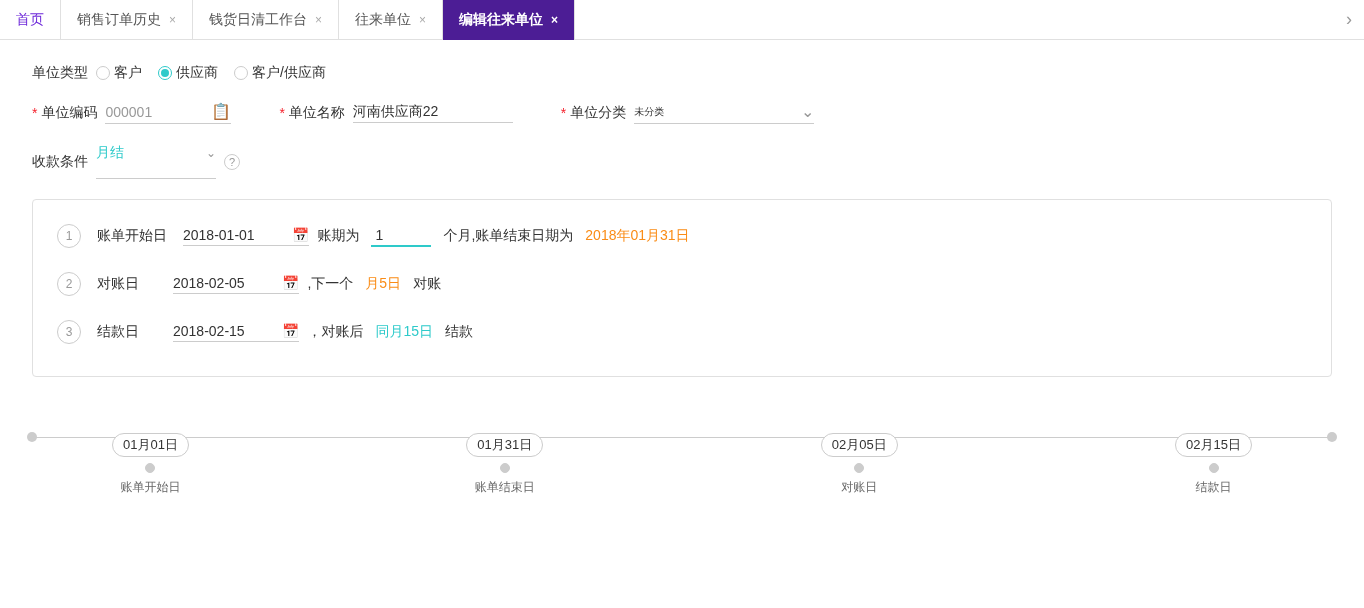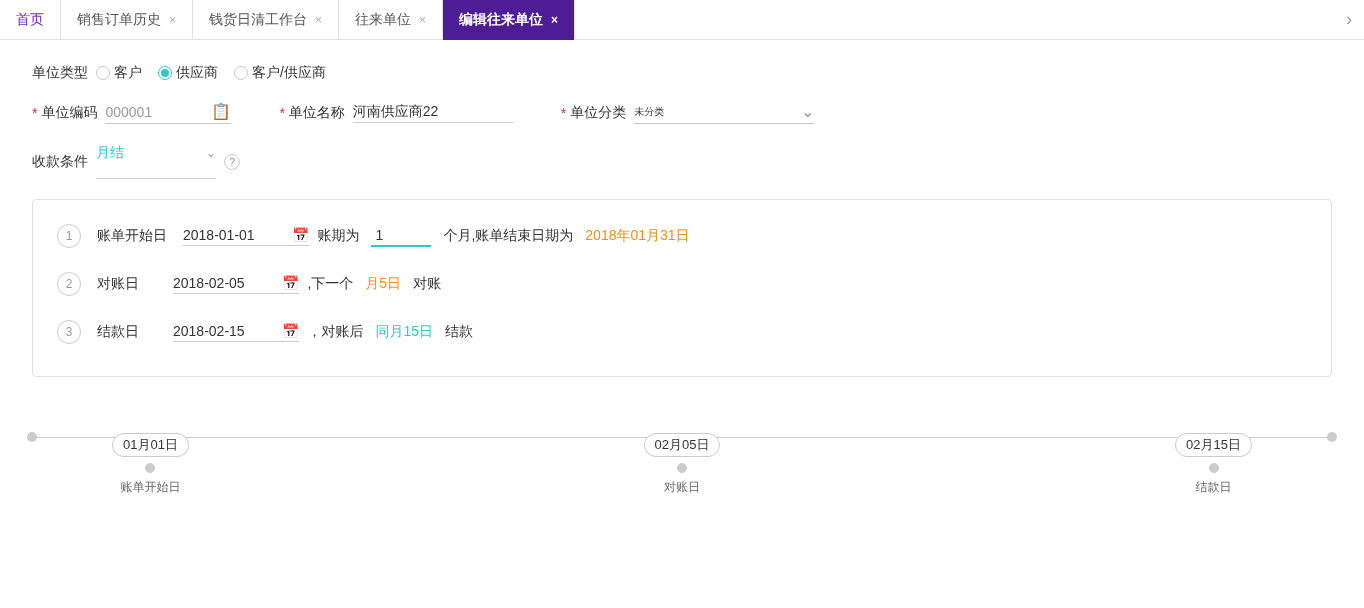--- a/index.html
+++ b/index.html
@@ -495,20 +495,25 @@
       <div class="timeline-left-dot"></div>
       <div class="timeline-right-dot"></div>
       <div class="timeline-points">
 
         <div class="timeline-point" style="margin-left:80px;">
           <div class="timeline-badge">01月01日</div>
           <div class="timeline-dot"></div>
           <div class="timeline-label">账单开始日</div>
         </div>
 
+        <div class="timeline-point">
+          <div class="timeline-badge">01月31日</div>
+          <div class="timeline-dot"></div>
+          <div class="timeline-label">账单结束日</div>
+        </div>
 
         <div class="timeline-point">
           <div class="timeline-badge">02月05日</div>
           <div class="timeline-dot"></div>
           <div class="timeline-label">对账日</div>
         </div>
 
         <div class="timeline-point" style="margin-right:80px;">
           <div class="timeline-badge">02月15日</div>
           <div class="timeline-dot"></div>

